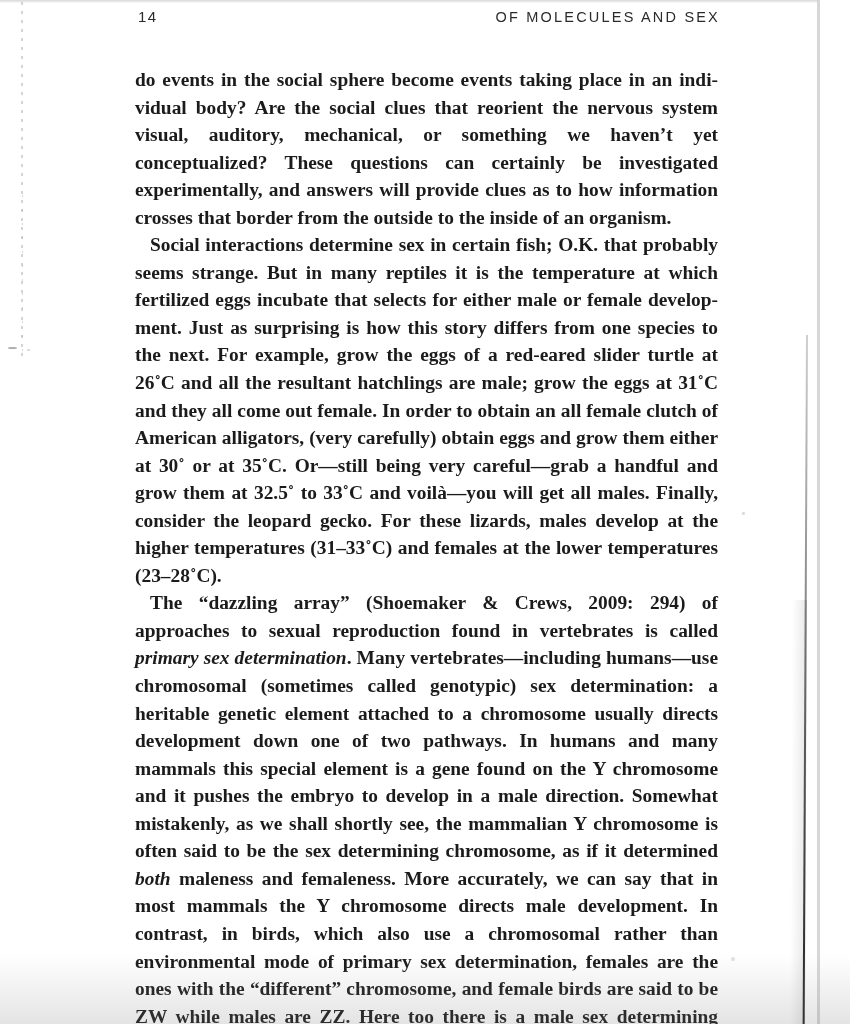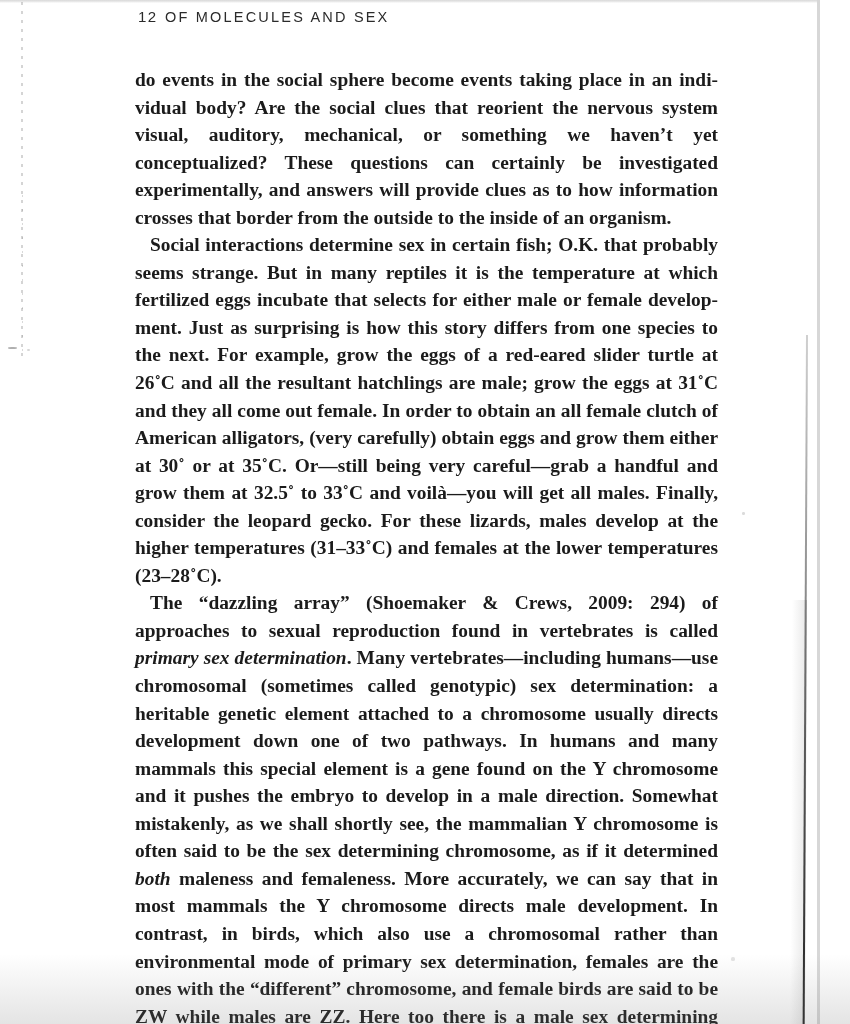--- a/index.html
+++ b/index.html
@@ -110,21 +110,21 @@
     position: absolute;
     left: 3px; top: 0;
     font-size: 15px;
     letter-spacing: 1.4px;
     color: #2a2a2a;
   }
   .runtitle {
     position: absolute;
     left: 0; top: 1px;
     width: 585px;
-    text-align: left;
+    text-align: right;
     font-size: 14.5px;
     letter-spacing: 2.2px;
     color: #2b2b2b;
     padding-left: 30px;
     box-sizing: border-box;
   }
 
   
   .column {
     position: absolute;
@@ -160,21 +160,21 @@
   <div class="top-edge"></div>
 
   <div class="left-dust"></div>
   <div class="left-dust2"></div>
   <div class="speck speck-a"></div>
   <div class="speck speck-b"></div>
   <div class="speck speck-c"></div>
   <div class="speck speck-d"></div>
 
   <div class="runhead">
-    <span class="folio">12</span>
+    <span class="folio">14</span>
     <span class="runtitle">OF MOLECULES AND SEX</span>
   </div>
 
   <div class="column">
       <p>do events in the social sphere become events taking place in an indi­vidual body? Are the social clues that reorient the nervous system visual, auditory, mechanical, or something we haven’t yet conceptualized? These questions can certainly be investigated experimentally, and answers will provide clues as to how information crosses that border from the outside to the inside of an organism.</p>
       <p class="indent">Social interactions determine sex in certain fish; O.K. that probably seems strange. But in many reptiles it is the temperature at which fertilized eggs incubate that selects for either male or female develop­ment. Just as surprising is how this story differs from one species to the next. For example, grow the eggs of a red-eared slider turtle at 26˚C and all the resultant hatchlings are male; grow the eggs at 31˚C and they all come out female. In order to obtain an all female clutch of American alligators, (very carefully) obtain eggs and grow them either at 30˚ or at 35˚C. Or—still being very careful—grab a handful and grow them at 32.5˚ to 33˚C and voilà—you will get all males. Finally, consider the leopard gecko. For these lizards, males develop at the higher temperatures (31–33˚C) and females at the lower temperatures (23–28˚C).</p>
       <p class="indent"><span>The “dazzling array” (Shoemaker &amp; Crews, 2009: 294) of approaches to sexual reproduction found in vertebrates is called </span><i>primary sex determi­nation</i><span>. Many vertebrates—including humans—use chromosomal (sometimes called genotypic) sex determination: a heritable genetic element attached to a chromosome usually directs development down one of two pathways. In humans and many mammals this special element is a gene found on the Y chromosome and it pushes the embryo to develop in a male direction. Somewhat mistakenly, as we shall shortly see, the mammalian Y chromosome is often said to be the sex deter­mining chromosome, as if it determined </span><i>both</i><span> maleness and femaleness. More accurately, we can say that in most mammals the Y chromosome directs male development. In contrast, in birds, which also use a chromo­somal rather than environmental mode of primary sex determination, females are the ones with the “different” chromosome, and female birds are said to be ZW while males are ZZ. Here too there is a male sex determining factor—this time on the Z chromosome. But flipping the</span></p>
     </div>
 
   <div class="page-edge-halo"></div>

